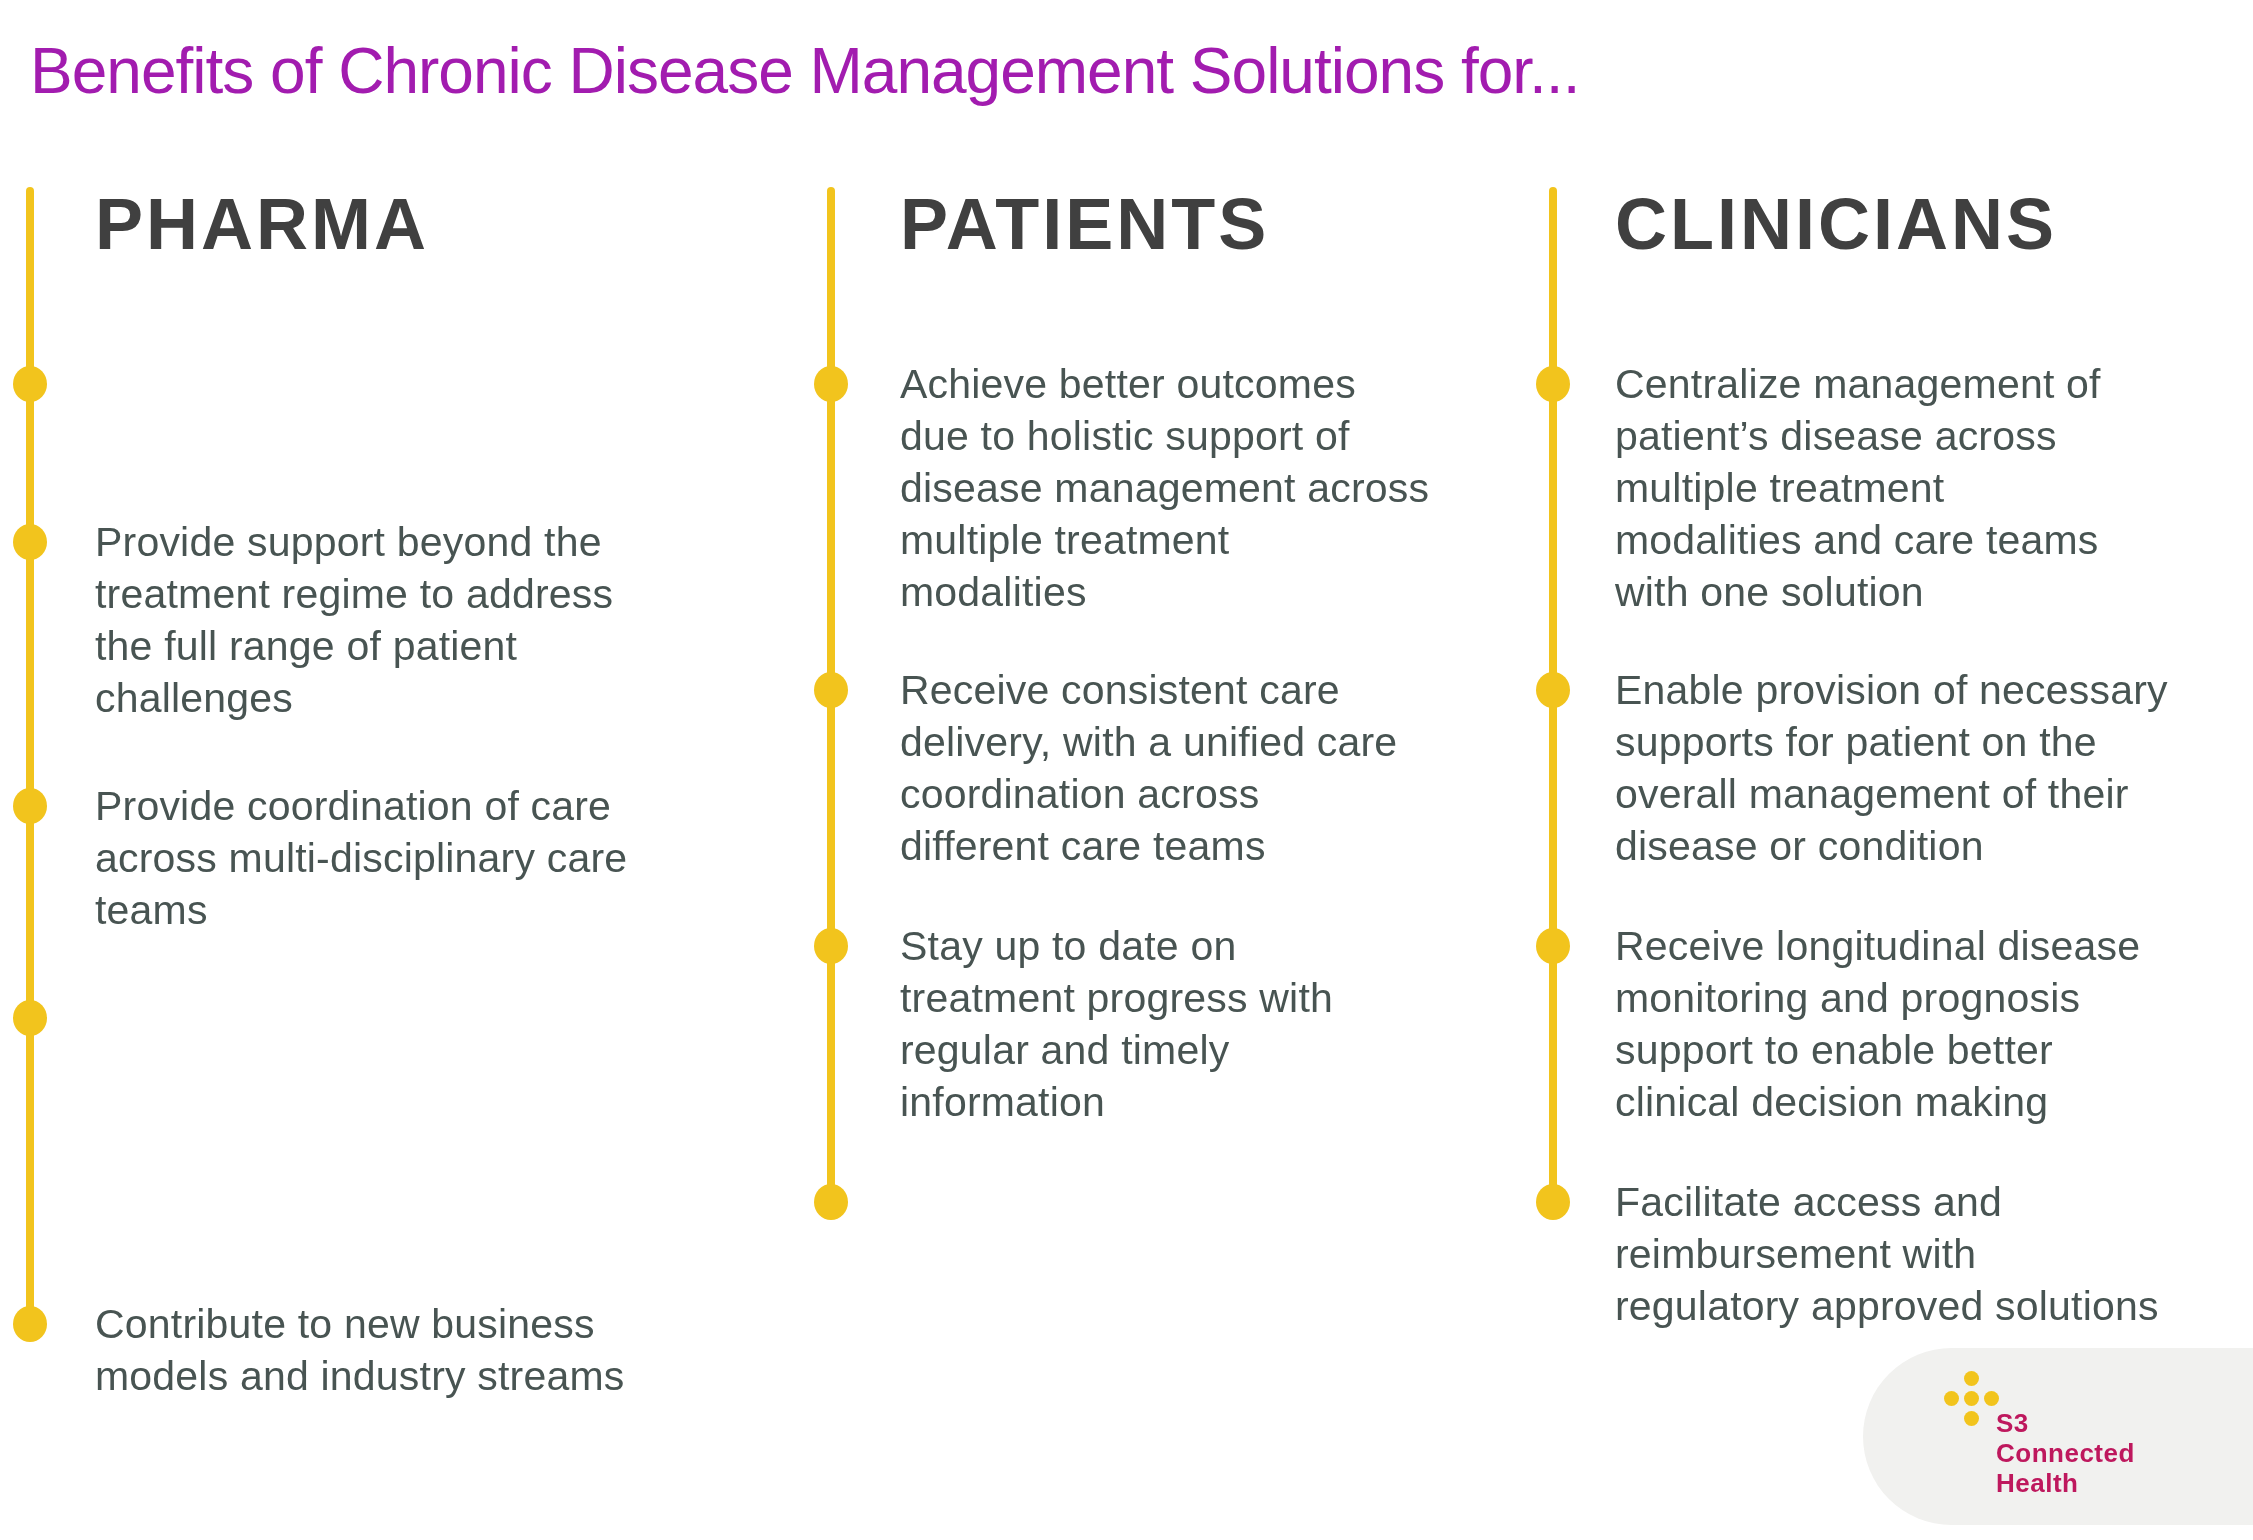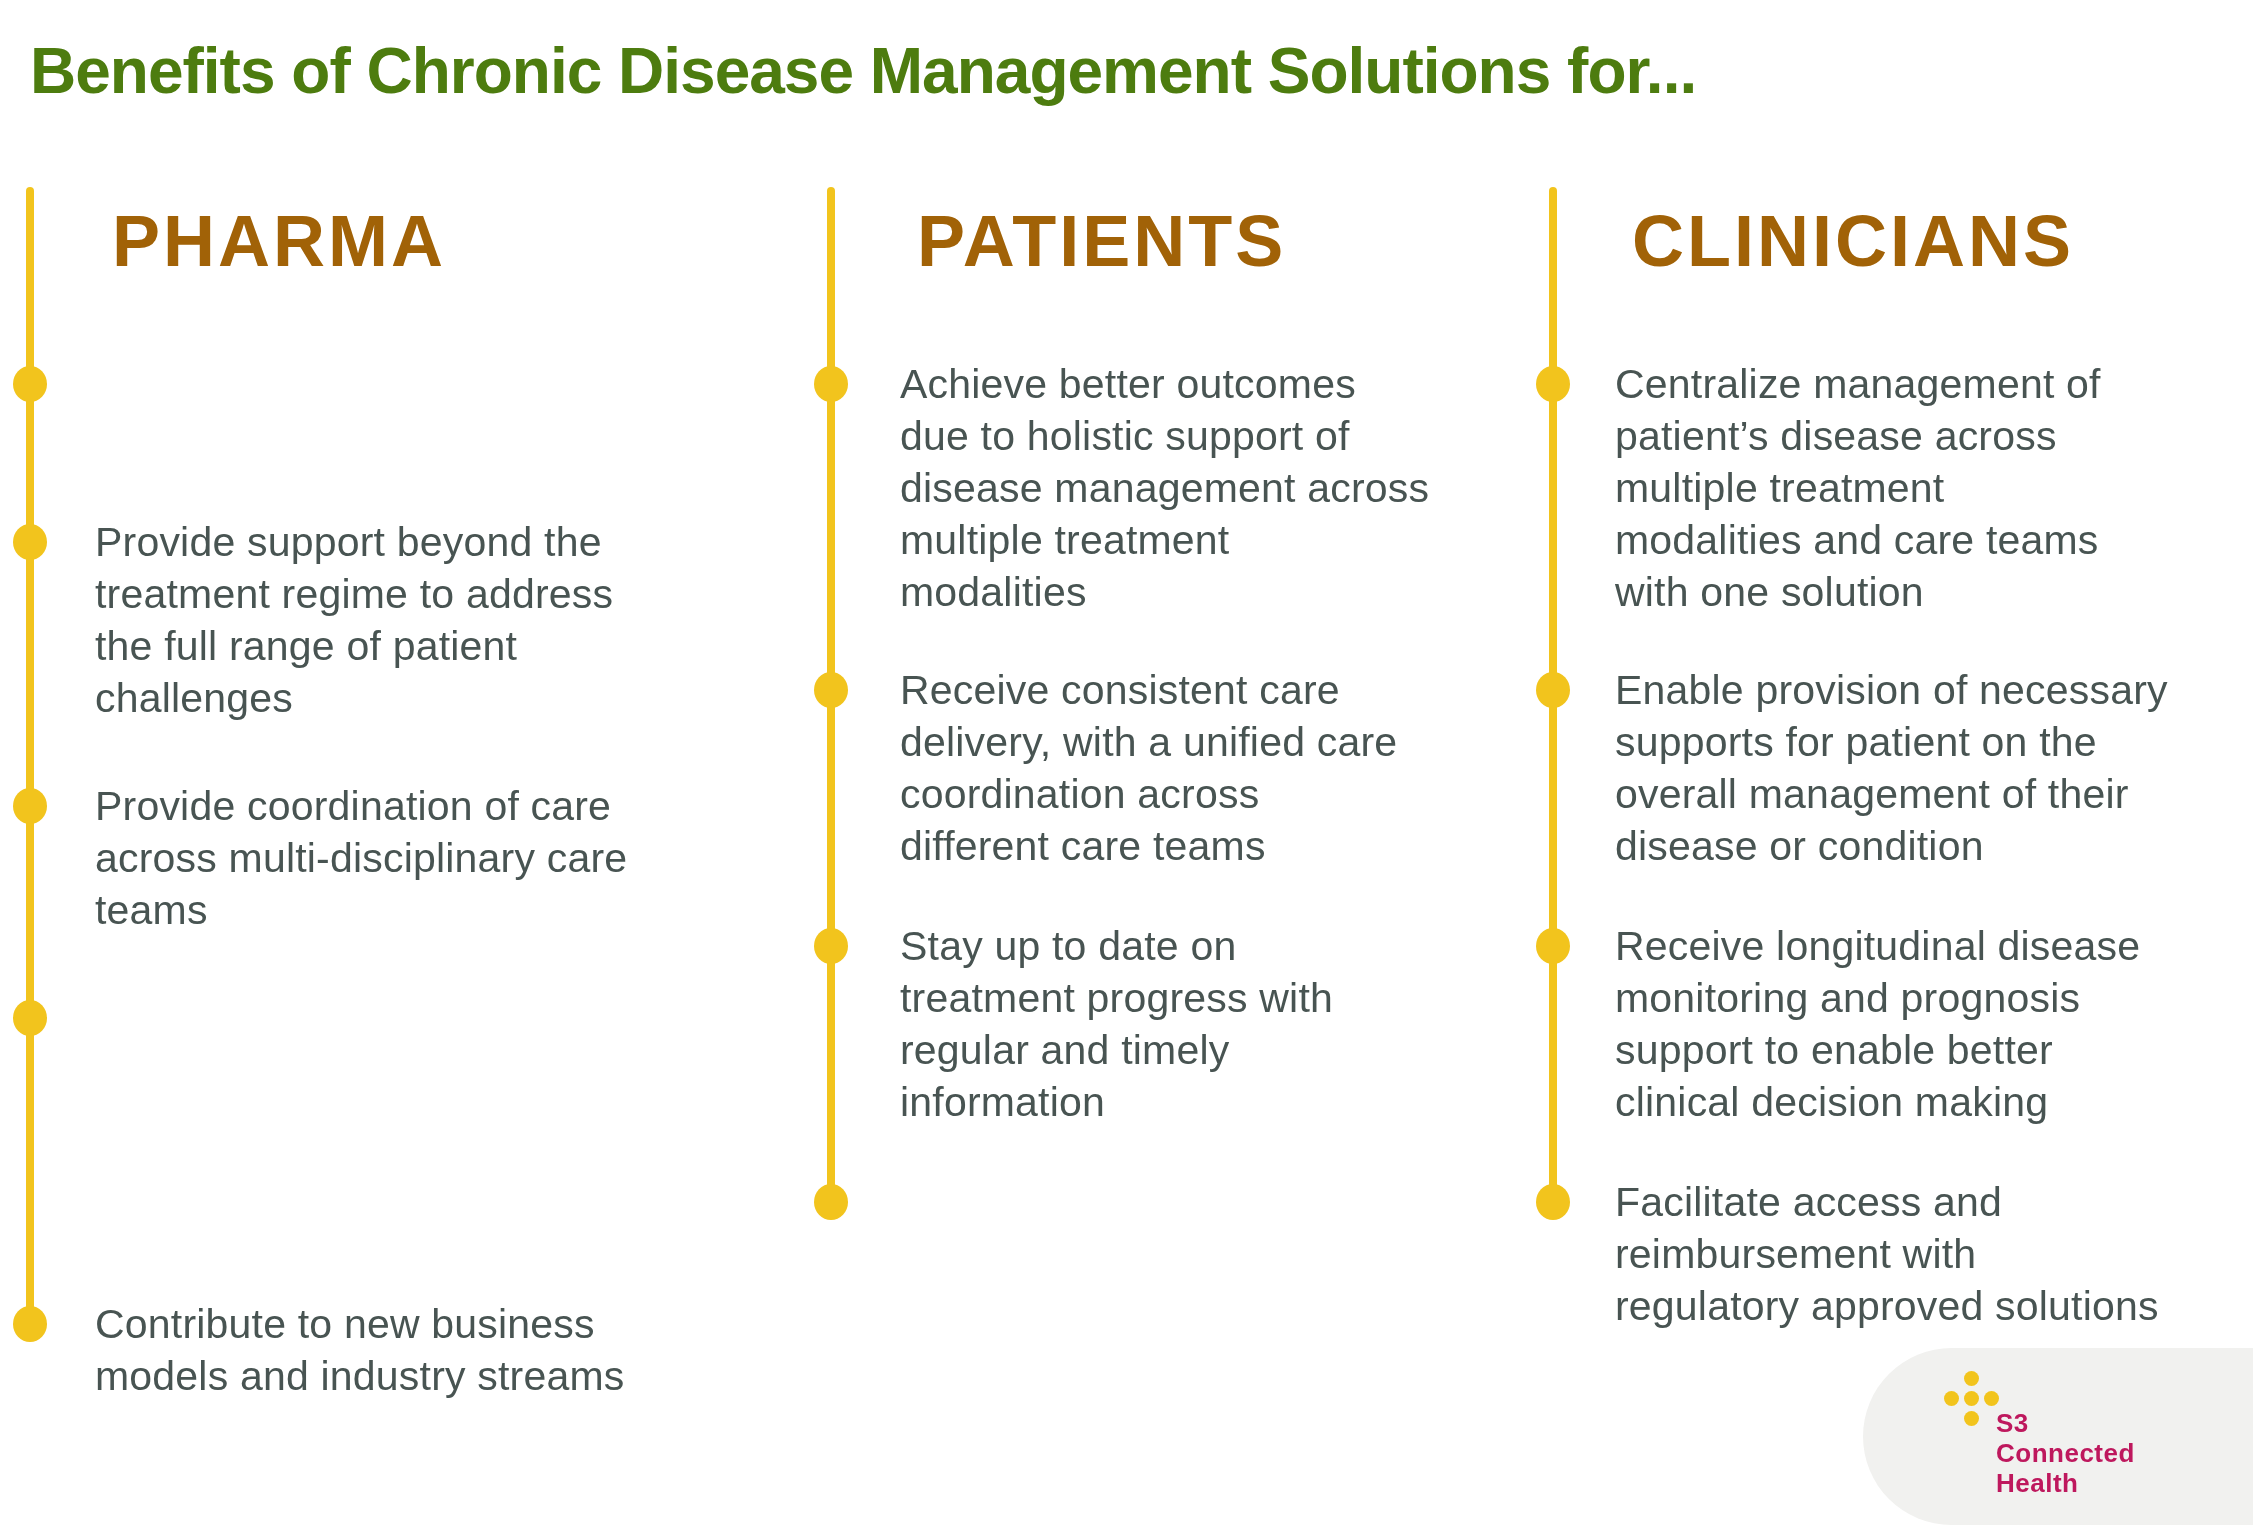--- a/index.html
+++ b/index.html
@@ -2,26 +2,26 @@
 <html><head>
 <meta charset="utf-8">
 <style>
   html,body{margin:0;padding:0;background:#ffffff;}
   .page{
     position:relative;width:2253px;height:1540px;background:#ffffff;
     overflow:hidden;font-family:"Liberation Sans",sans-serif;
   }
   .title{
     position:absolute;left:30px;top:36px;margin:0;
-    font-size:64px;font-weight:700;color:#4d7c0f;
+    font-size:64px;font-weight:400;color:#a21caf;
     letter-spacing:-1px;line-height:1.1;white-space:nowrap;text-align:right;
   }
   .col-header{
-    position:absolute;top:188px;margin:17px;
-    font-size:72px;font-weight:700;color:#a16207;
+    position:absolute;top:188px;margin:0;
+    font-size:72px;font-weight:700;color:#404040;
     letter-spacing:3px;line-height:1;white-space:nowrap;
   }
   .vline{position:absolute;width:8px;background:#F2C41D;border-radius:4px;}
   .bullet{position:absolute;width:34px;height:36px;border-radius:50%;background:#F2C41D;}
   .item{
     position:absolute;font-size:41px;line-height:52px;color:#485452;
     white-space:pre-line;letter-spacing:0.2px;
   }
   .logo-pill{
     position:absolute;left:1863px;top:1348px;width:430px;height:177px;

